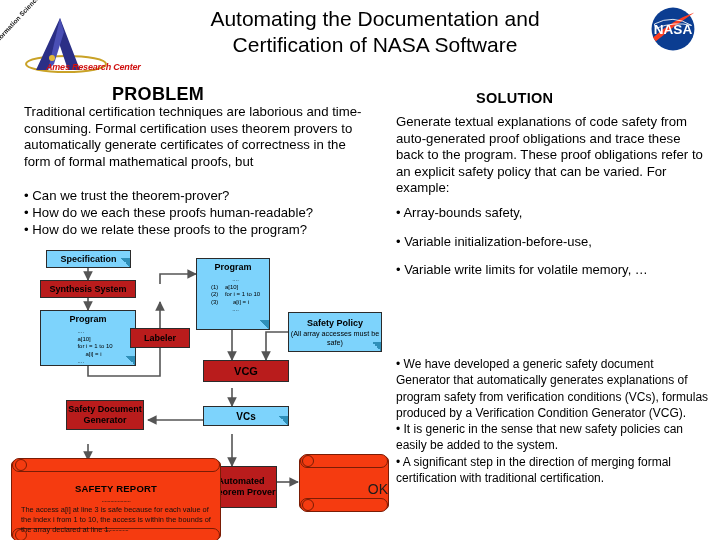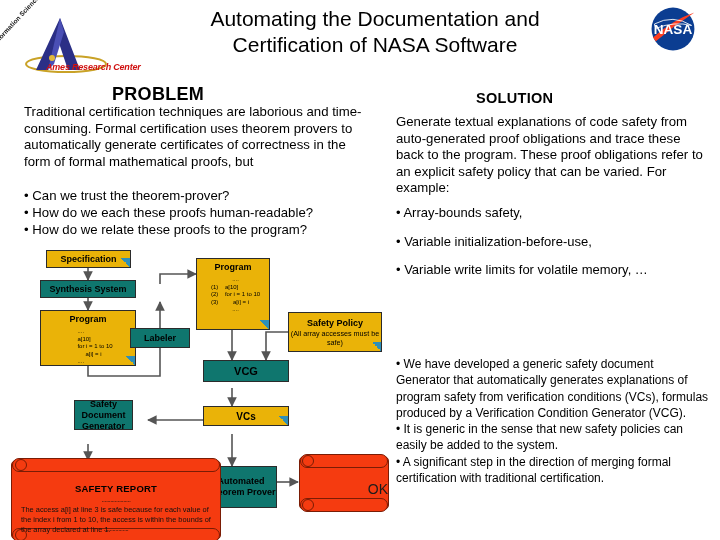--- a/index.html
+++ b/index.html
@@ -45,22 +45,22 @@
 
   
   .diagram{position:absolute;left:0;top:248px;width:400px;height:292px;}
   .diagram svg{position:absolute;left:0;top:0;}
   .node{
     position:absolute;box-sizing:border-box;
     display:flex;align-items:center;justify-content:center;flex-direction:column;
     font-size:9px;font-weight:bold;text-align:center;color:#000;
     border:1px solid #2b2b2b;line-height:11px;
   }
-  .n-blue{background:#eab308;}
-  .n-green{background:#0f766e;}
+  .n-blue{background:#7dd3fc;}
+  .n-green{background:#b91c1c;}
   .dogear{position:absolute;right:0;bottom:0;width:9px;height:9px;
     background:linear-gradient(225deg,#2f8fb8 0 50%,transparent 50%);}
   .codeblk{font-weight:normal;font-size:6px;line-height:7.6px;text-align:left;}
   .codeblk .ln{display:inline-block;width:14px;}
   .sp-sub{font-weight:normal;font-size:7.2px;line-height:9px;}
 
   .scroll{position:absolute;background:#f53b10;border:1px solid #7a1c05;border-radius:5px;padding-left:32px;}
   .scroll .roll{position:absolute;left:0;right:0;height:12px;background:#f53b10;
     border:1px solid #7a1c05;border-radius:7px;}
   .scroll .curl{position:absolute;width:10px;height:10px;border:1px solid #7a1c05;
@@ -193,21 +193,21 @@
 
     <div class="node n-blue" style="left:203px;top:158px;width:86px;height:20px;font-size:10px;">
       <span>VCs</span>
       <span class="dogear"></span>
     </div>
 
     <div class="node n-green" style="left:205px;top:218px;width:72px;height:42px;">
       <span>Automated Theorem Prover</span>
     </div>
 
-    <div class="node n-green" style="left:66px;top:152px;width:59px;height:30px;margin-left:8px;">
+    <div class="node n-green" style="left:66px;top:152px;width:78px;height:30px;">
       <span>Safety Document Generator</span>
     </div>
 
     <div class="scroll" style="left:11px;top:212px;width:176px;height:78px;">
       <div class="roll" style="top:-3px;"></div>
       <div class="roll" style="bottom:-3px;"></div>
       <div class="curl" style="left:3px;top:-2px;"></div>
       <div class="curl" style="left:3px;bottom:-2px;"></div>
       <div class="rep-title">SAFETY REPORT</div>
       <div class="rep-dots" style="top:35px;">....................</div>

